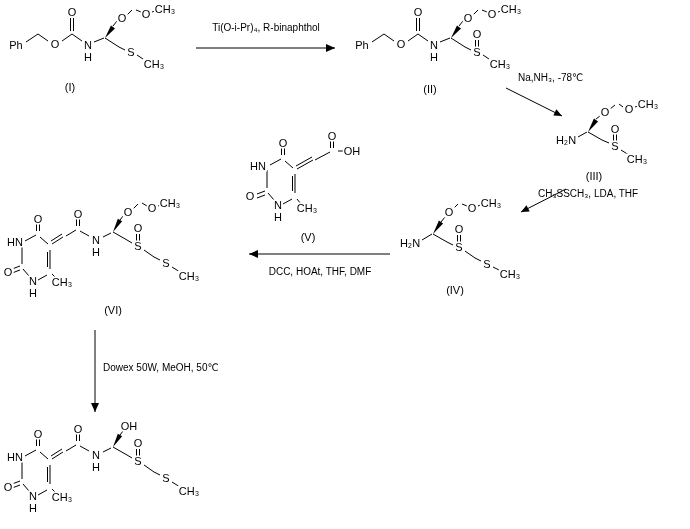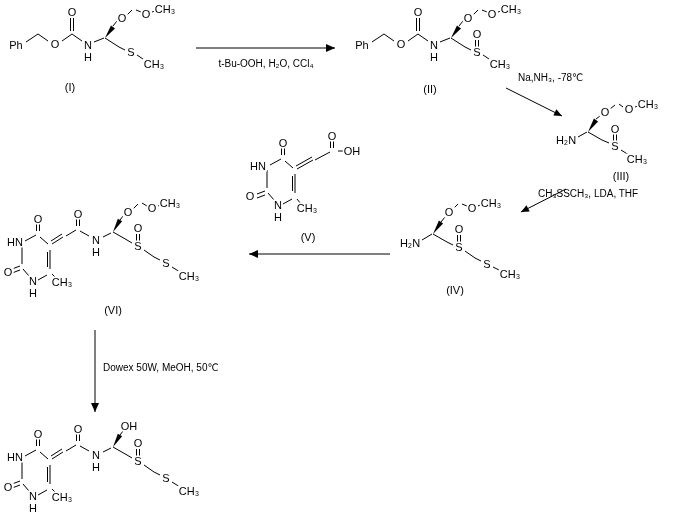--- a/index.html
+++ b/index.html
@@ -239,24 +239,25 @@
       <span class="atom" style="left: 78px; top: 429px;">O</span>
       <span class="atom" style="left: 96px; top: 455px;">N</span>
       <span class="atom" style="left: 96px; top: 467px;">H</span>
       <span class="atom" style="left: 129px; top: 426px;">OH</span>
       <span class="atom" style="left: 138px; top: 461px;">S</span>
       <span class="atom" style="left: 138px; top: 443px;">O</span>
       <span class="atom" style="left: 166px; top: 478px;">S</span>
       <span class="atom" style="left: 189px; top: 491px;">CH₃</span>
     </div>
 
-  <div class="rg ctr" style="left:190px;top:58px;width:152px">t-Bu-OOH, H₂O, CCl₄</div>
+  <div class="rg ctr" style="left:190px;top:22px;width:152px">Ti(O-i-Pr)₄, R-binaphthol</div>
   <div class="rg" style="left:518px;top:72px">Na,NH₃, -78℃</div>
   <div class="rg" style="left:538px;top:188px">CH₃SSCH₃, LDA, THF</div>
+  <div class="rg ctr" style="left:246px;top:266px;width:148px">DCC, HOAt, THF, DMF</div>
   <div class="rg" style="left:103px;top:362px">Dowex 50W, MeOH, 50℃</div>
 
   <div class="cl" style="left:50px;top:81px">(I)</div>
   <div class="cl" style="left:410px;top:83px">(II)</div>
-  <div class="cl" style="left:601px;top:170px">(III)</div>
+  <div class="cl" style="left:574px;top:170px">(III)</div>
   <div class="cl" style="left:435px;top:284px">(IV)</div>
   <div class="cl" style="left:288px;top:231px">(V)</div>
   <div class="cl" style="left:93px;top:304px">(VI)</div>
 </div>
 
 </body></html>

